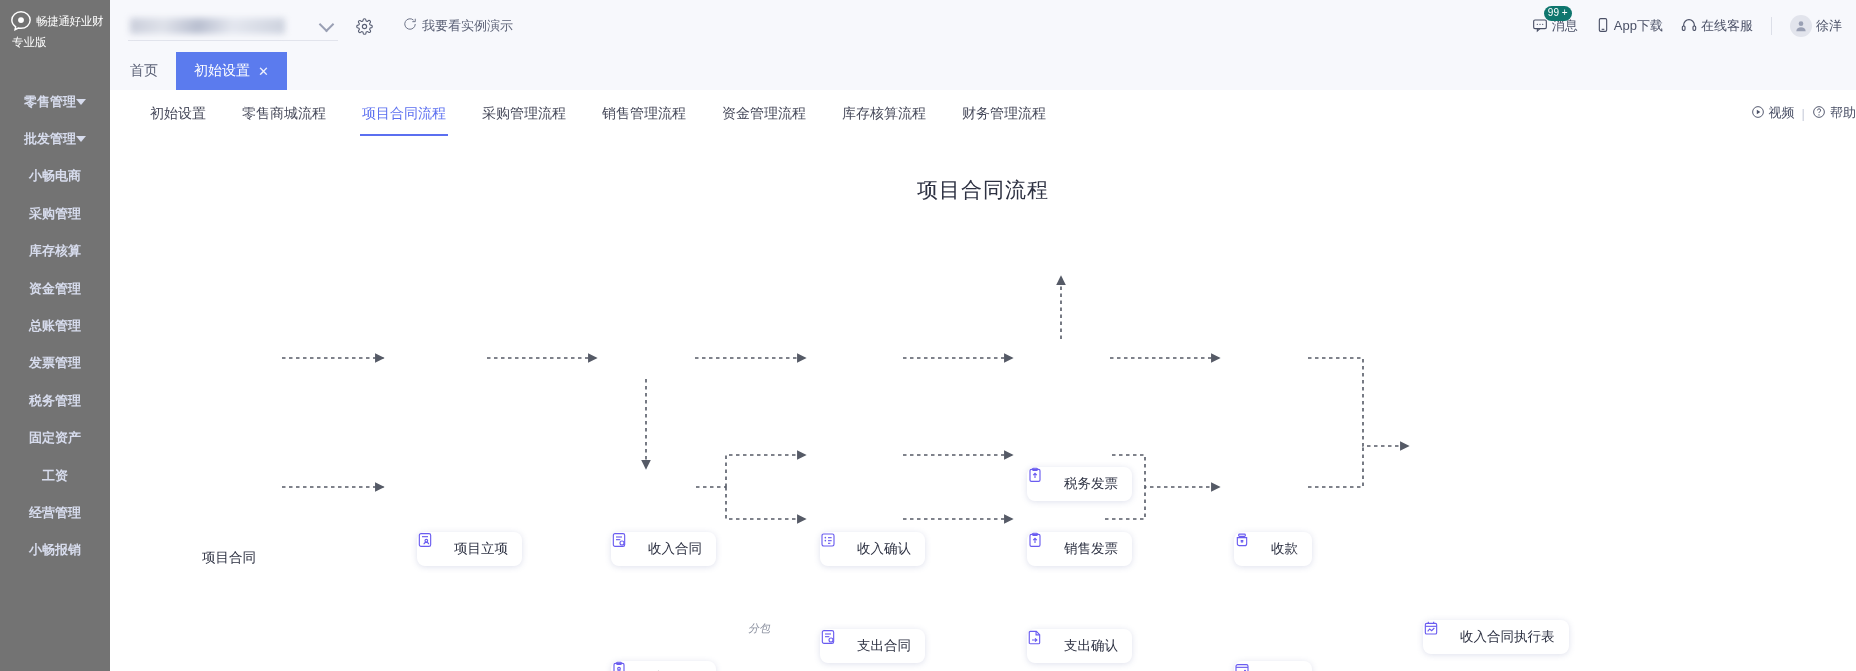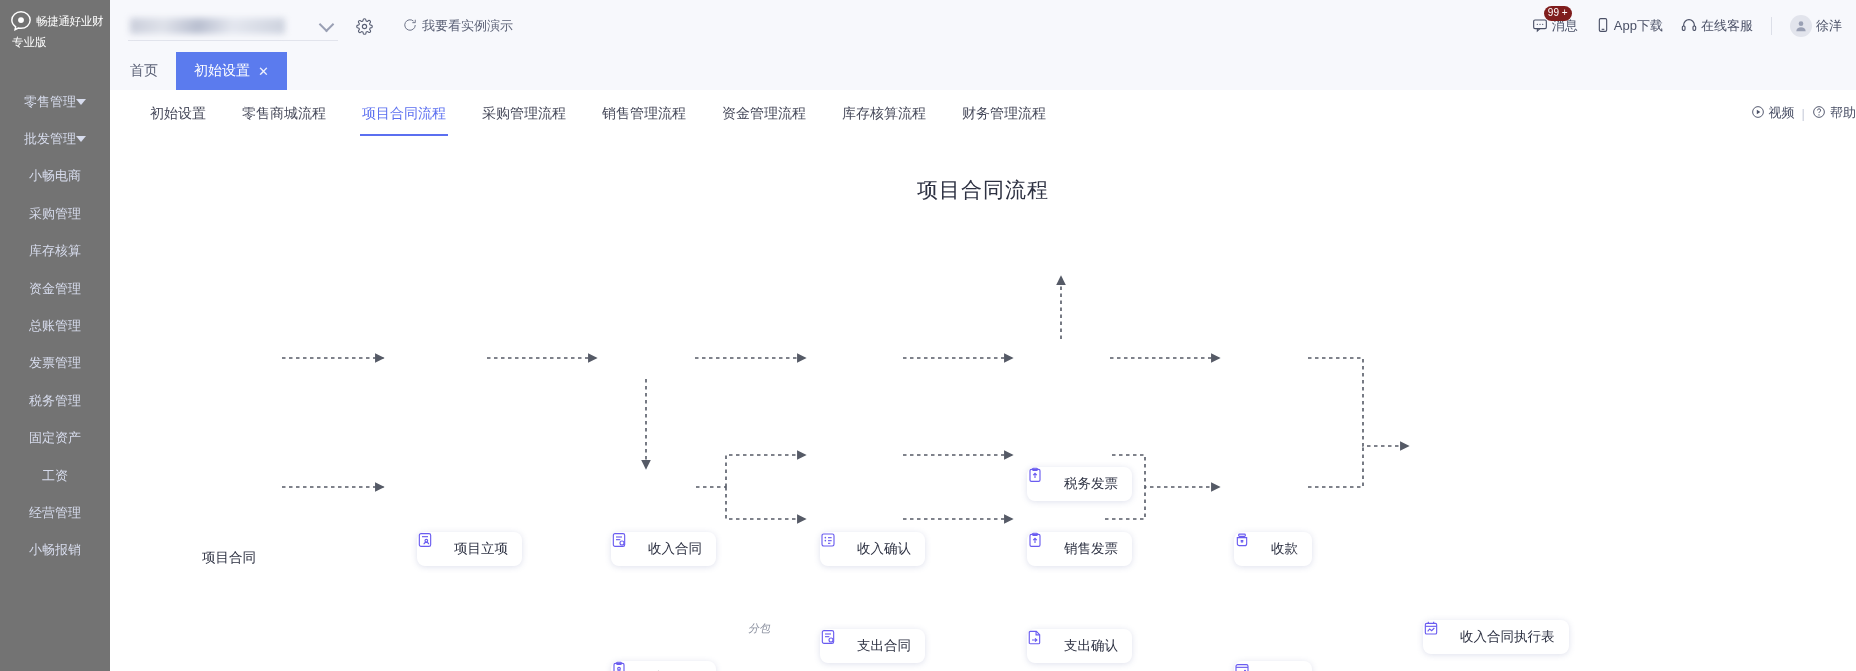--- a/index.html
+++ b/index.html
@@ -31,20 +31,21 @@
     letter-spacing: -0.3px;
   }
   .brand-sub { font-size: 11.5px; color: #ffffff; margin-top: 3px; padding-left: 2px; }
   .nav { padding-top: 8px; }
   .nav-item {
     height: 37.4px;
     display: flex; align-items: center; justify-content: center;
     color: #d7dced; font-size: 13px;
     cursor: pointer; 
     white-space: nowrap;
+    font-weight: bold;
   }
   .caret {
     width: 0; height: 0;
     border-left: 5px solid transparent;
     border-right: 5px solid transparent;
     border-top: 6px solid #d7dced;
     display: inline-block;
   }
 
   
@@ -71,31 +72,31 @@
   }
   .chev-down {
     position: absolute; right: 6px; top: 8px;
     width: 11px; height: 11px;
     border-right: 2px solid #9aa0b4;
     border-bottom: 2px solid #9aa0b4;
     transform: rotate(45deg);
   }
   .gear { margin-left: 18px; color: #5a6075; display: flex; align-items: center; }
   .demo-link {
-    margin-left: 30px; display: flex; align-items: flex-end; gap: 5px;
+    margin-left: 30px; display: flex; align-items: flex-start; gap: 5px;
     color: #5a6075; font-size: 13px; cursor: pointer;
   }
   .topbar-right {
     margin-left: auto; display: flex; align-items: center; gap: 18px;
     color: #4a5066; font-size: 13px;
   }
   .tb-item { display: flex; align-items: center; gap: 4px; cursor: pointer; position: relative; }
   .badge {
     position: absolute; left: 12px; top: -11px;
-    background: #7f1d1d; color: #fff;
+    background: #0f766e; color: #fff;
     font-size: 10px; line-height: 14px;
     height: 15px; padding: 0 4px; border-radius: 8px;
     white-space: nowrap;
   }
   .divider-v { width: 1px; height: 18px; background: #dcdfe8; }
   .avatar {
     width: 22px; height: 22px; border-radius: 50%;
     background: #e2e4ec; display: flex; align-items: center; justify-content: center;
   }
   .uname { color: #4a5066; font-size: 13px; }

